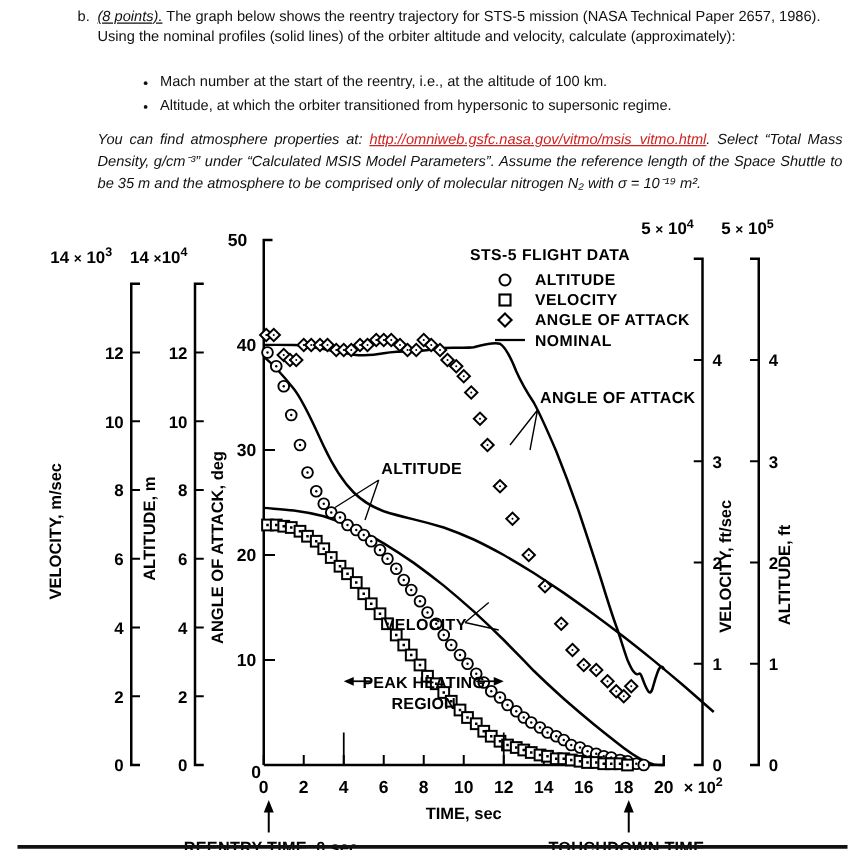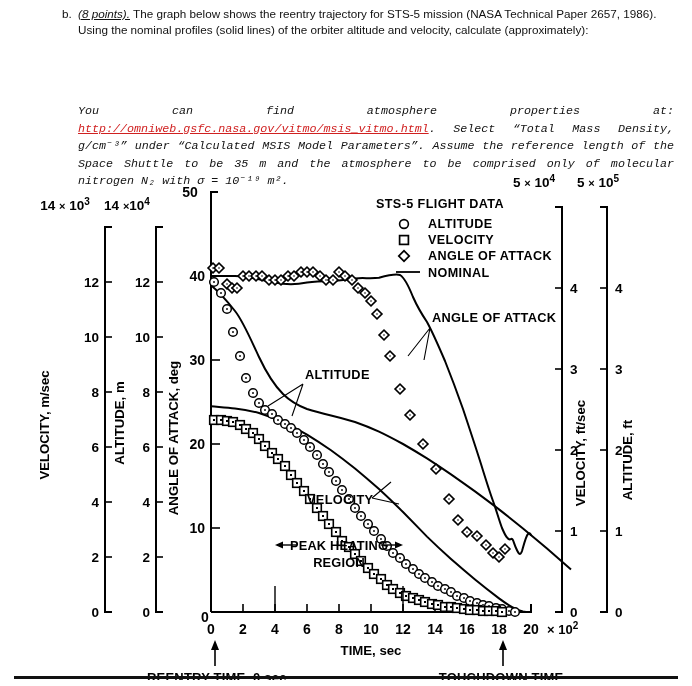--- a/index.html
+++ b/index.html
@@ -6,38 +6,44 @@
   body{width:692px;height:686px;position:relative;font-family:"Liberation Sans",sans-serif;color:#000;}
   .page{position:absolute;inset:0;background:#fff;}
 
   
   .prob{position:absolute;left:78px;top:6px;width:600px;font-size:11.7px;line-height:16.4px;color:#111;}
   .prob .lbl{position:absolute;left:-16px;top:0;font-size:11.7px;}
   .prob .u-i{font-style:italic;text-decoration:underline;}
   .bullets{position:absolute;left:112px;top:57px;width:560px;font-size:11.7px;line-height:18.5px;color:#111;}
   .bullets li{margin:0;padding:0;}
   .bullets ul{margin:0;padding-left:16px;}
-  .note{position:absolute;left:78px;top:103px;width:596px;font-size:11.7px;line-height:17.6px;font-style:italic;color:#111;text-align:justify;font-family:Liberation Mono, monospace;}
+  .note{position:absolute;left:78px;top:103px;width:596px;font-size:11.7px;line-height:17.6px;font-style:italic;color:#111;text-align:justify;}
   .lnk{color:#d02020;text-decoration:underline;font-style:italic;}
 
   
   .chart{position:absolute;left:0;top:170px;width:692px;height:500px;}
   svg{display:block;}
   .bottomrule{position:absolute;left:14px;top:676px;width:664px;height:3px;background:#111;}
 </style>
 </head>
 <body>
 
 <div class="page">
 
   <div class="prob">
     <span class="lbl">b.</span>
     <span class="u-i">(8 points).</span><span> The graph below shows the reentry trajectory for STS-5 mission (NASA Technical Paper 2657, 1986). Using  the nominal profiles (solid lines) of the orbiter altitude and velocity, calculate (approximately):</span>
   </div>
 
+  <div class="bullets">
+    <ul>
+      <li>Mach number at the start of the reentry, i.e., at the altitude of 100 km.</li>
+      <li>Altitude, at which the orbiter transitioned from hypersonic to supersonic regime.</li>
+    </ul>
+  </div>
 
   <div class="note">
     <span>You can find atmosphere properties at: </span><span class="lnk" style="color: rgb(208, 32, 32);">http://omniweb.gsfc.nasa.gov/vitmo/msis_vitmo.html</span><span>. Select “Total Mass Density, g/cm⁻³” under “Calculated MSIS Model Parameters”. Assume the reference length of the Space Shuttle to be 35 m and the atmosphere to be comprised only of molecular nitrogen N₂ with σ = 10⁻¹⁹ m².</span>
   </div>
 
   <div class="chart">
     <svg width="692" height="510" viewBox="0 0 692 510">
       <defs>
         <g id="mk-circle">
             <circle r="4.3" fill="#fff" stroke="#000" stroke-width="1.5"></circle>

